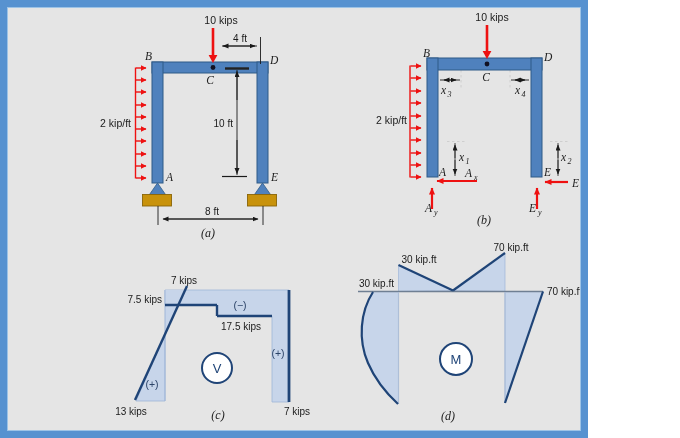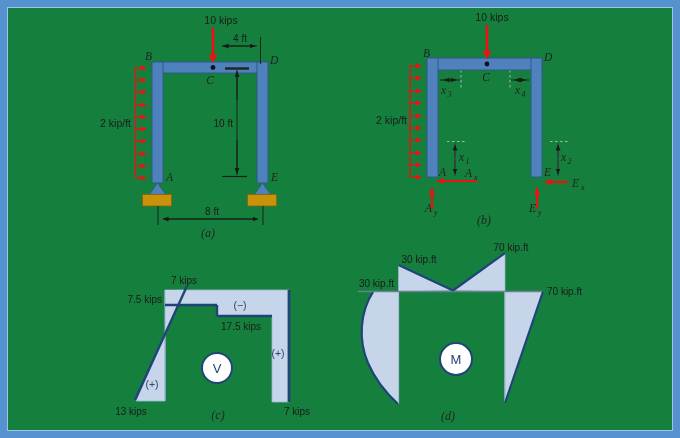--- a/index.html
+++ b/index.html
@@ -1,16 +1,16 @@
 <!DOCTYPE html>
 <html><head>
 <meta charset="utf-8">
 <style>
   html,body{margin:0;padding:0;background:#ffffff;}
-  .page{position:relative;width:680px;height:438px;background:#15803d;overflow:hidden;
+  .page{position:relative;width:588px;height:438px;background:#e5e5e5;overflow:hidden;
         font-family:"Liberation Sans",sans-serif;text-decoration:underline;}
   .page-border{position:absolute;inset:0;border:7px solid #5792d0;box-shadow:inset 0 0 0 1px #9dc3e6;pointer-events:none;}
   svg{position:absolute;left:0;top:0;}
   .t-dim{font:10px "Liberation Sans",sans-serif;fill:#1a1a1a;}
   .t-load{font:10.5px "Liberation Sans",sans-serif;fill:#1a1a1a;}
   .t-node{font:italic 11.5px "Liberation Serif",serif;fill:#222222;}
   .t-sub{font:italic 8px "Liberation Serif",serif;fill:#222222;}
   .t-cap{font:italic 12px "Liberation Serif",serif;fill:#222222;}
   .t-val{font:10px "Liberation Sans",sans-serif;fill:#1a1a1a;}
   .t-sign{font:10.5px "Liberation Sans",sans-serif;fill:#2c4468;}

